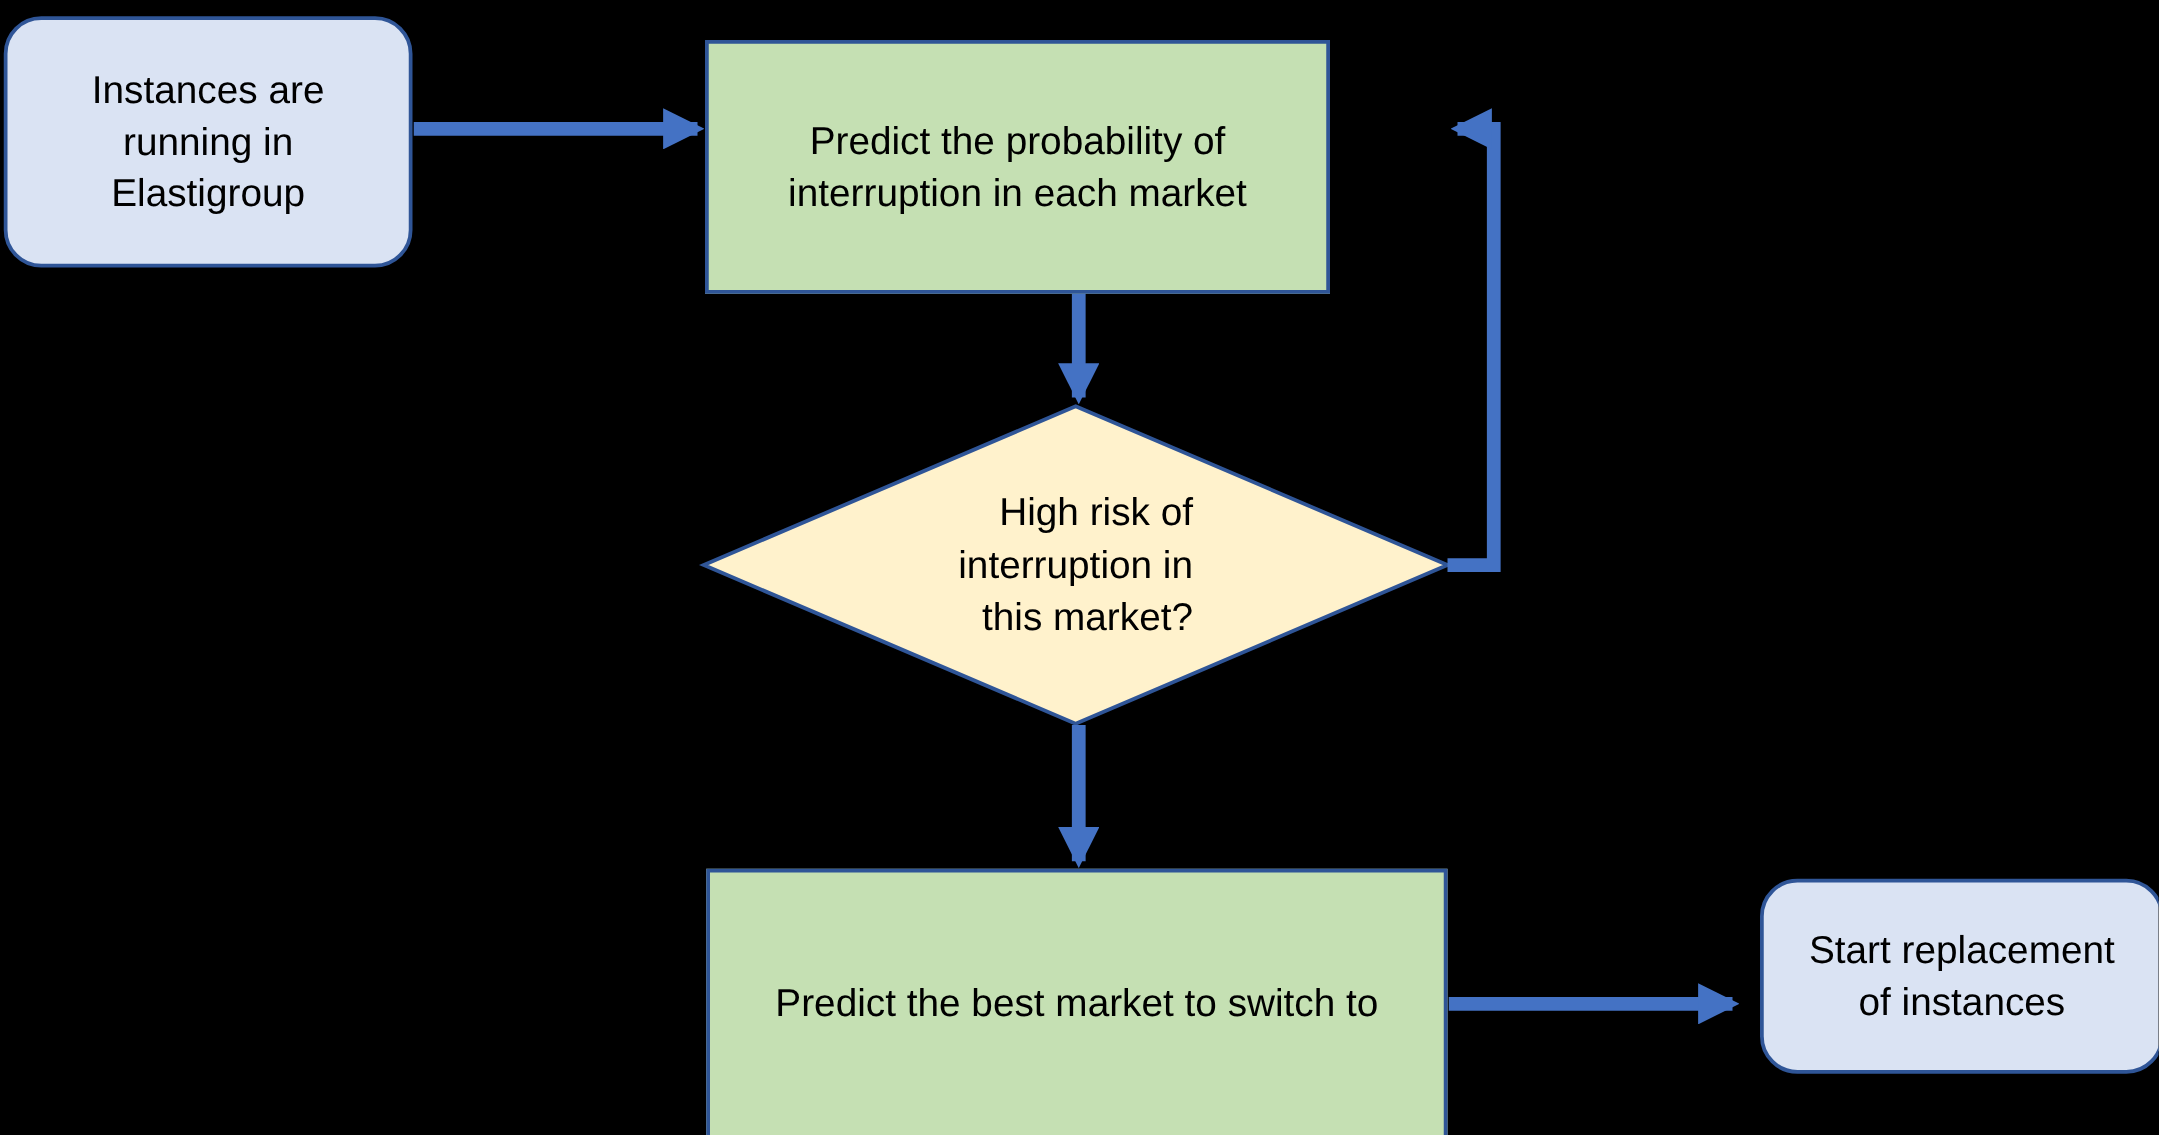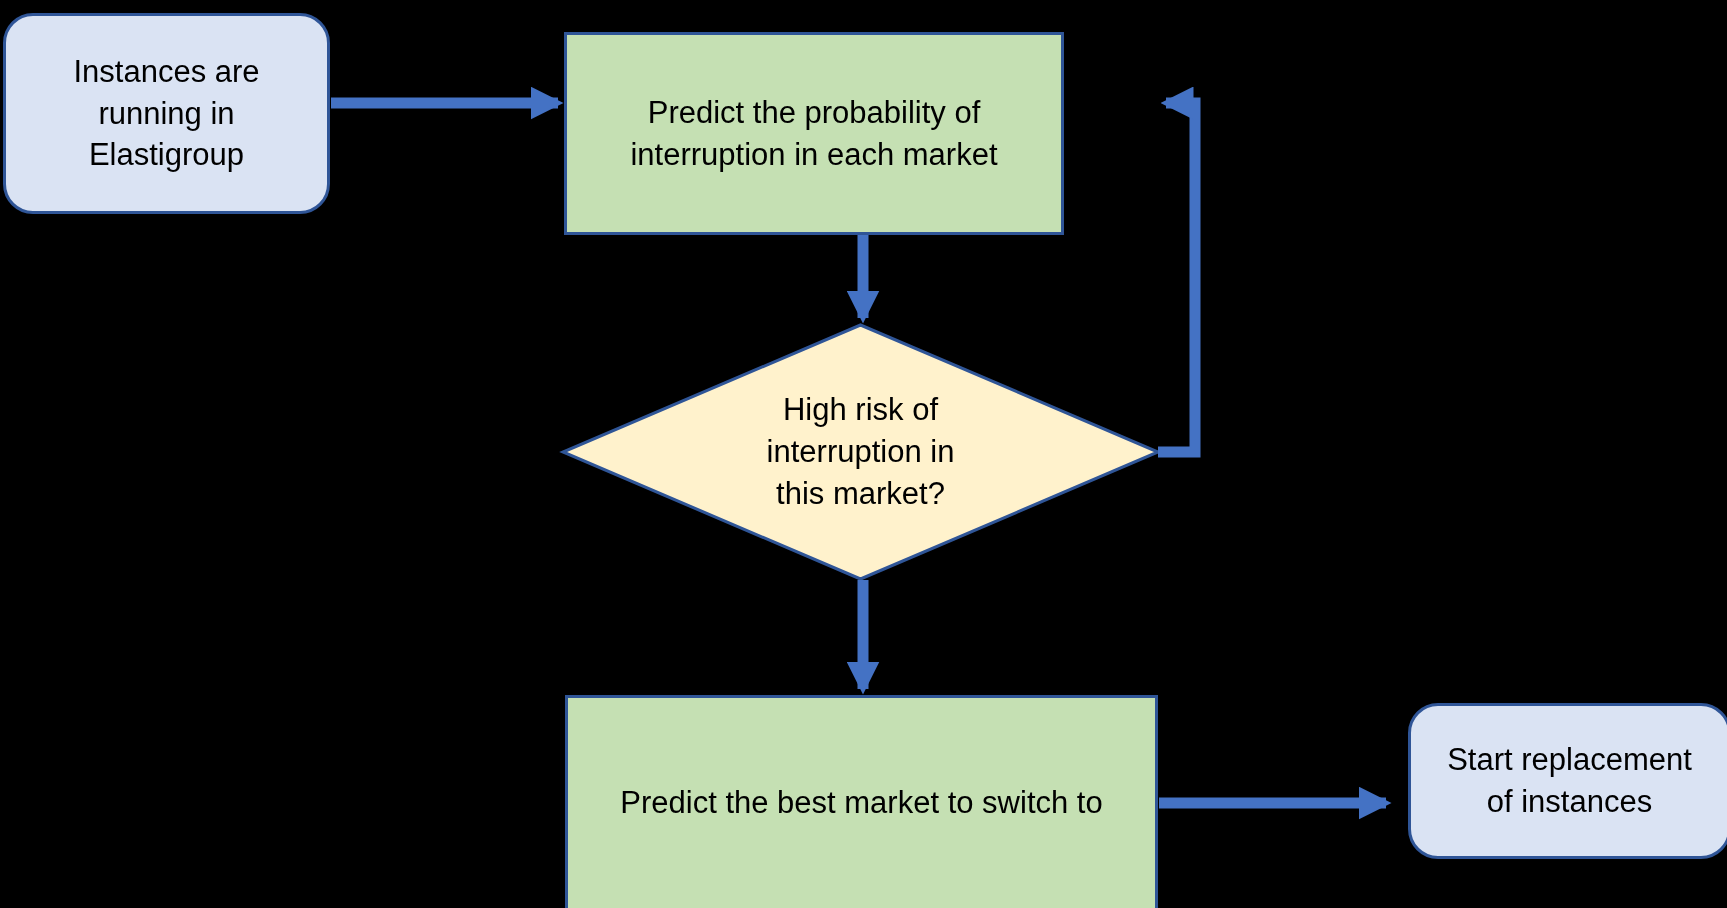--- a/index.html
+++ b/index.html
@@ -38,20 +38,21 @@
     border: 3px solid var(--shape-border);
     border-radius: 30px;
   }
   .process {
     background: var(--process-fill);
     border: 3px solid var(--shape-border);
   }
   .decision-label {
     background: transparent;
     border: none;
+    text-align: right;
   }
   #arrow-layer {
     position: absolute;
     left: 0; top: 0;
     width: 1727px;
     height: 908px;
     z-index: 1;
   }
   .arrow-shaft { stroke: var(--arrow-color); stroke-width: 11; fill: none; }
   .shape-poly { fill: var(--decision-fill); stroke: var(--shape-border); stroke-width: 3; }

